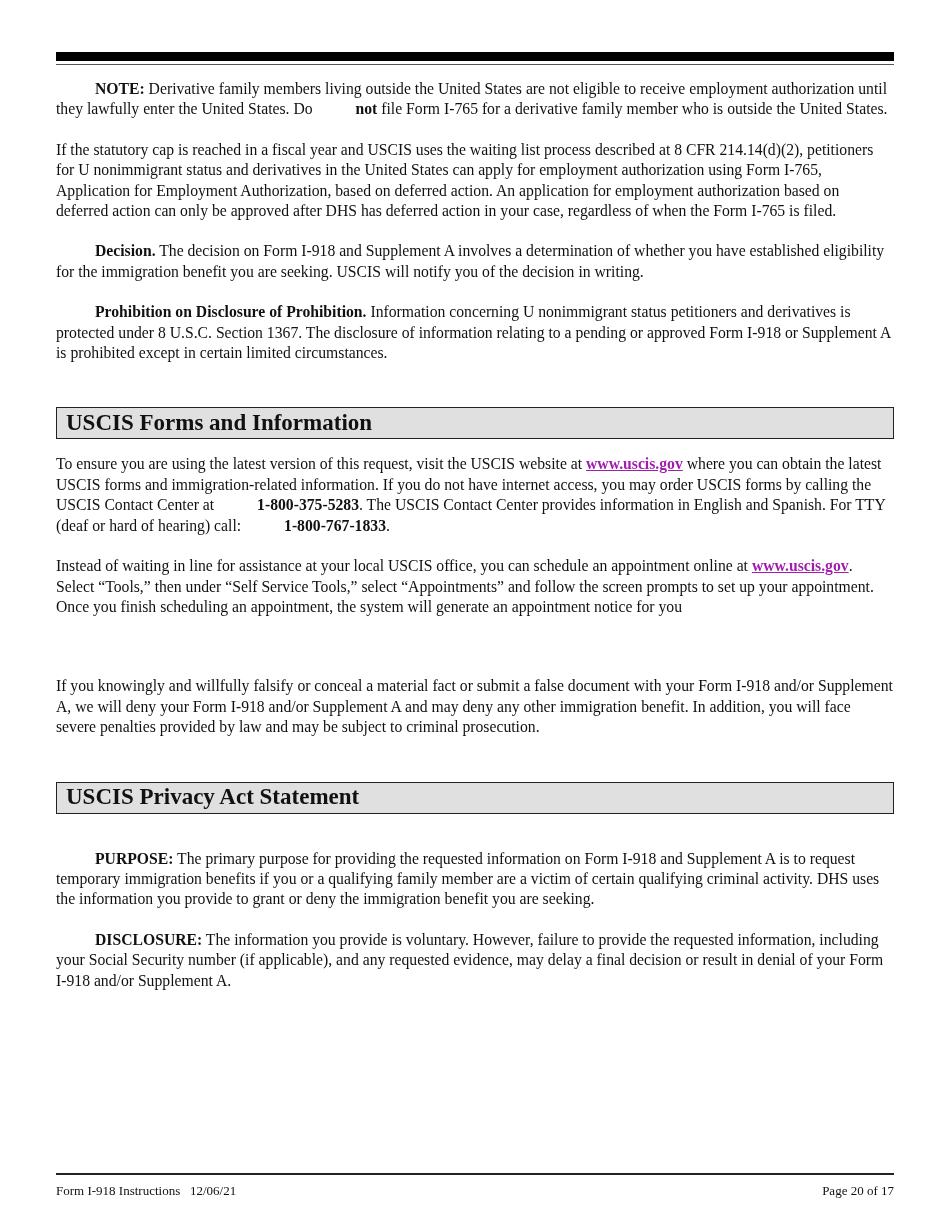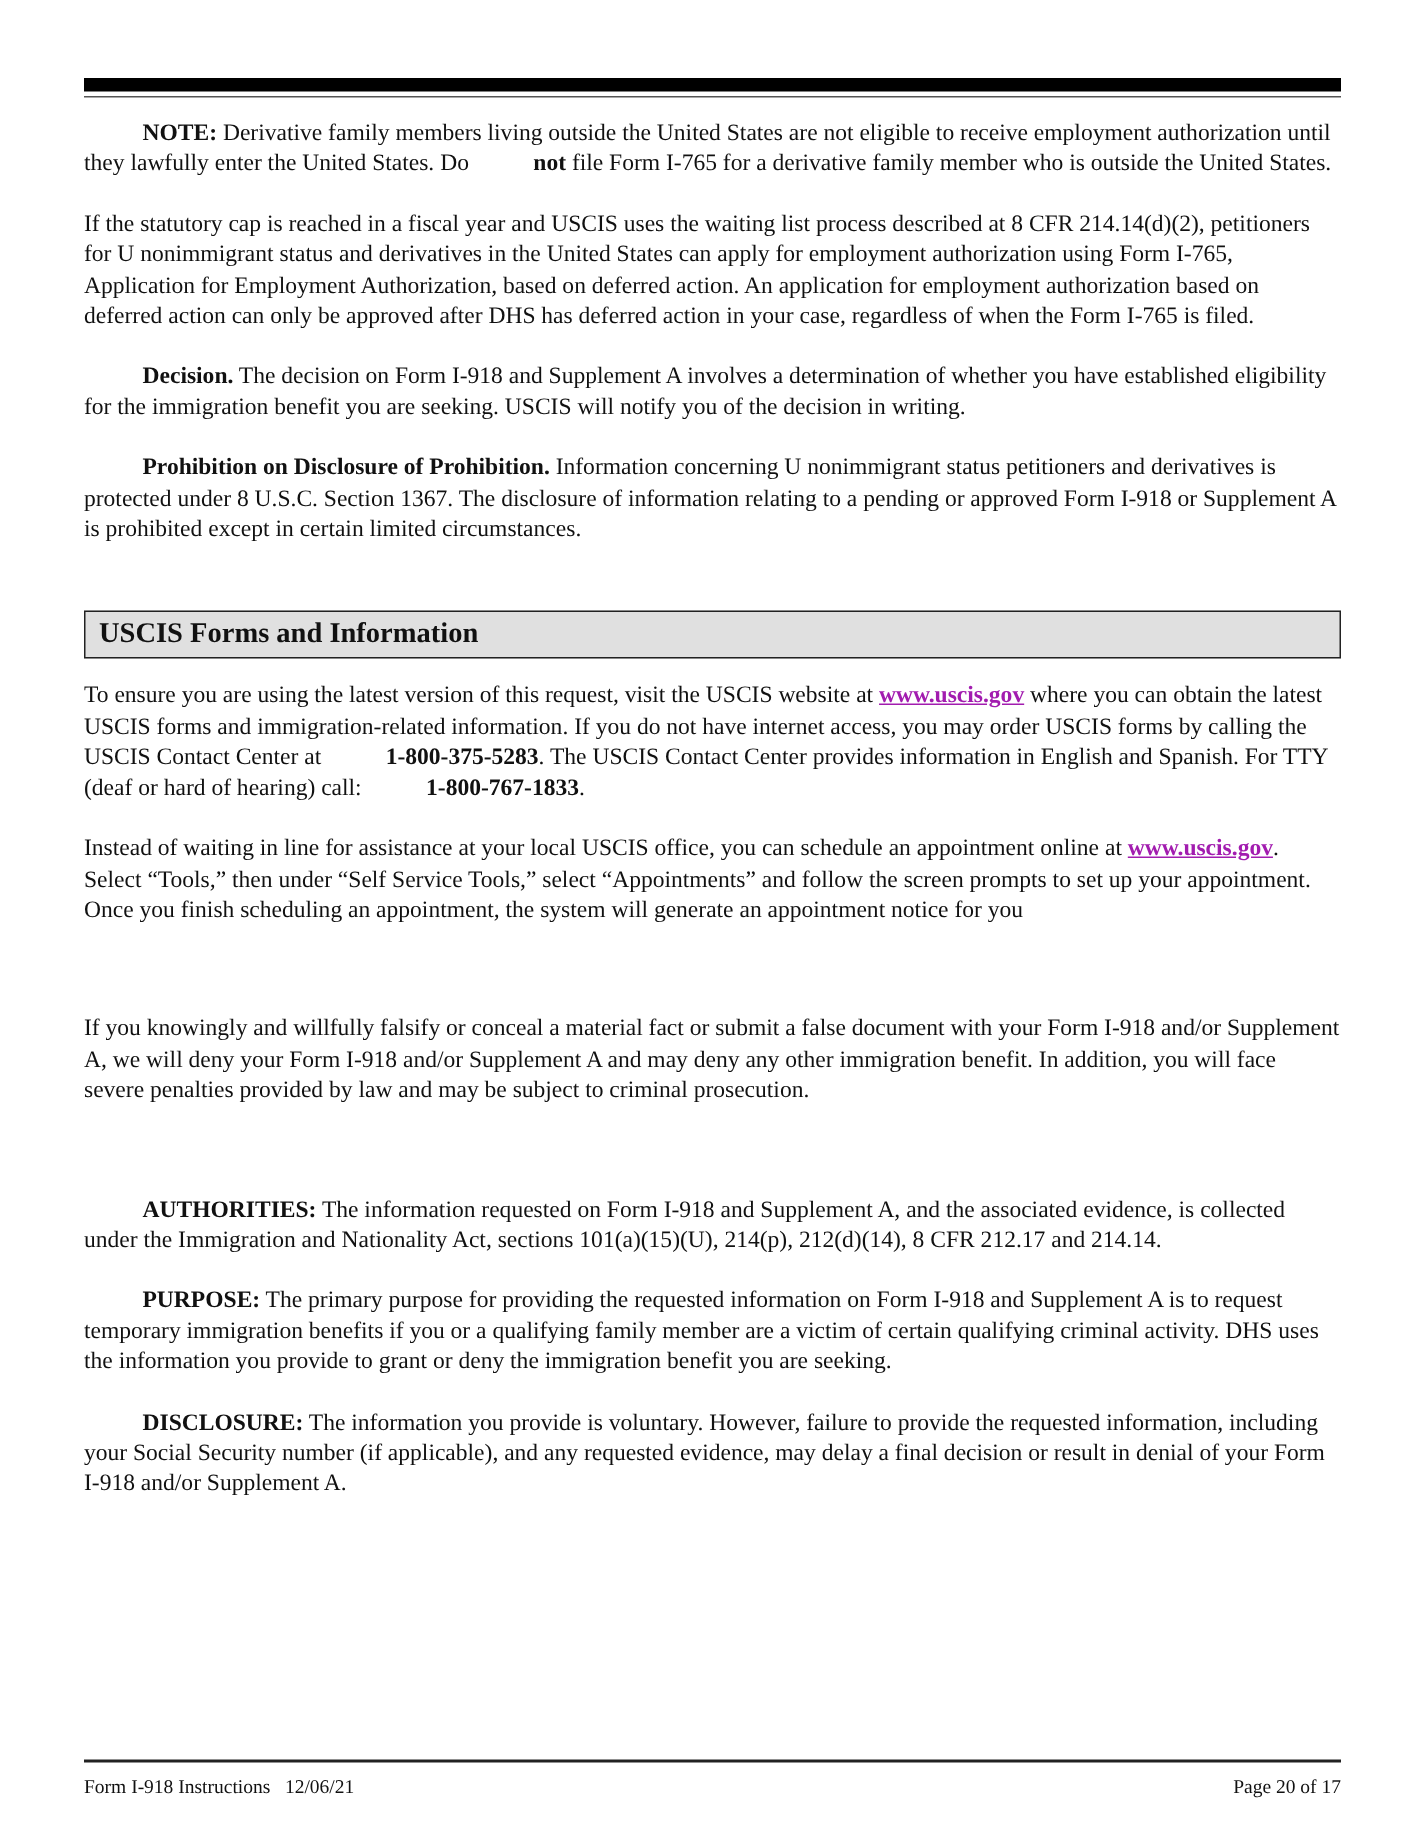--- a/index.html
+++ b/index.html
@@ -7,21 +7,21 @@
   .page { position: absolute; left: 56px; top: 0; width: 838px; }
   .topbar { position: absolute; top: 52px; left: 0; width: 838px; height: 9px; background: #000; }
   .topline { position: absolute; top: 64px; left: 0; width: 838px; height: 1px; background: #555; }
   .content { position: absolute; top: 79px; left: 0; width: 838px; font-size: 15.7px; line-height: 20.4px; }
   p { margin: 0; }
   .gap-s { height: 10px; }
   .gap-m { height: 20px; }
   .gap-l { height: 44px; }
   b { font-weight: bold; margin-left: 39px; }
   a.link { color: #a21caf; font-weight: bold; text-decoration: underline; }
-  .section-header { background: #e0e0e0; border: 1px solid #222; height: 30px; display: flex; align-items: center; padding-left: 9px; font-weight: bold; font-size: 19px; }
+  .section-header { background: #e0e0e0; border: 1px solid #222; height: 30px; display: flex; align-items: center; padding-left: 9px; font-weight: bold; font-size: 23px; }
   .footer-line { position: absolute; top: 1173px; left: 0; width: 838px; height: 2px; background: #222; }
   .footer { position: absolute; top: 1183px; left: 0; width: 838px; font-size: 13px; display: flex; justify-content: space-between; }
 </style>
 </head>
 <body>
 
 <div class="page">
   <div class="topbar"></div>
   <div class="topline"></div>
 
@@ -40,22 +40,22 @@
     <div class="gap-m" style="height:15px"></div>
     <p><span>To ensure you are using the latest version of this request, visit the USCIS website at </span><a class="link">www.uscis.gov</a><span> where you can obtain the latest USCIS forms and immigration-related information.  If you do not have internet access, you may order USCIS forms by calling the USCIS Contact Center at </span><b>1-800-375-5283</b><span>.  The USCIS Contact Center provides information in English and Spanish.  For TTY (deaf or hard of hearing) call:  </span><b>1-800-767-1833</b><span>.</span></p>
     <div class="gap-m"></div>
     <p><span>Instead of waiting in line for assistance at your local USCIS office, you can schedule an appointment online at </span><a class="link">www.uscis.gov</a><span>.  Select “Tools,” then under “Self Service Tools,” select “Appointments” and follow the screen prompts to set up your appointment.  Once you finish scheduling an appointment, the system will generate an appointment notice for you</span></p>
     <div class="gap-l"></div>
 
     <div class="gap-m" style="height:15px"></div>
     <p>If you knowingly and willfully falsify or conceal a material fact or submit a false document with your Form I-918 and/or Supplement A, we will deny your Form I-918 and/or Supplement A and may deny any other immigration benefit.  In addition, you will face severe penalties provided by law and may be subject to criminal prosecution.</p>
     <div class="gap-l"></div>
 
+    <div class="section-header">USCIS Privacy Act Statement</div>
     <div class="gap-m" style="height:15px"></div>
-    <p><b>AUTHORITIES:</b><span>  The information requested on Form I-918 and Supplement A, and the associated evidence, is collected under the Immigration and Nationality Act, sections 101(a)(15)(U), 214(p), 212(d)(14), 8 CFR 212.17 and 214.14.</span></p>
     <div class="gap-m"></div>
     <p><b>PURPOSE:</b><span>  The primary purpose for providing the requested information on Form I-918 and Supplement A is to request temporary immigration benefits if you or a qualifying family member are a victim of certain qualifying criminal activity.  DHS uses the information you provide to grant or deny the immigration benefit you are seeking.</span></p>
     <div class="gap-m"></div>
     <p><b>DISCLOSURE:</b><span>  The information you provide is voluntary.  However, failure to provide the requested information, including your Social Security number (if applicable), and any requested evidence, may delay a final decision or result in denial of your Form I-918 and/or Supplement A.</span></p>
   </div>
 
   <div class="footer-line"></div>
   <div class="footer">
     <span style="white-space:pre">Form I-918 Instructions   12/06/21</span>
     <span>Page 20 of 17</span>

